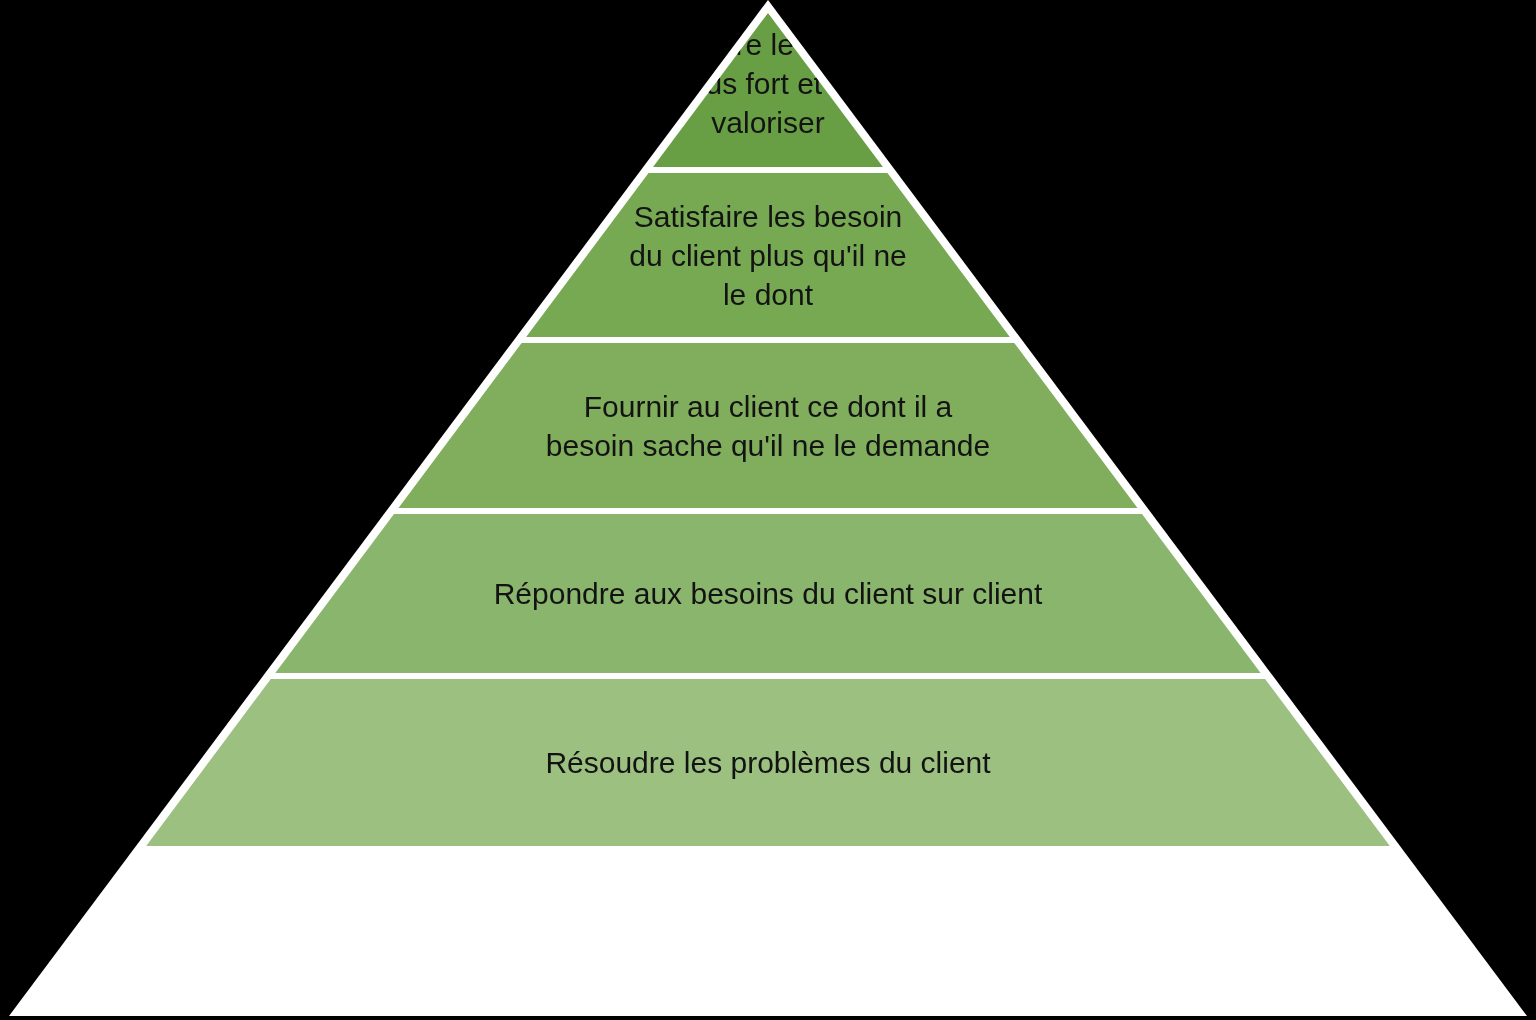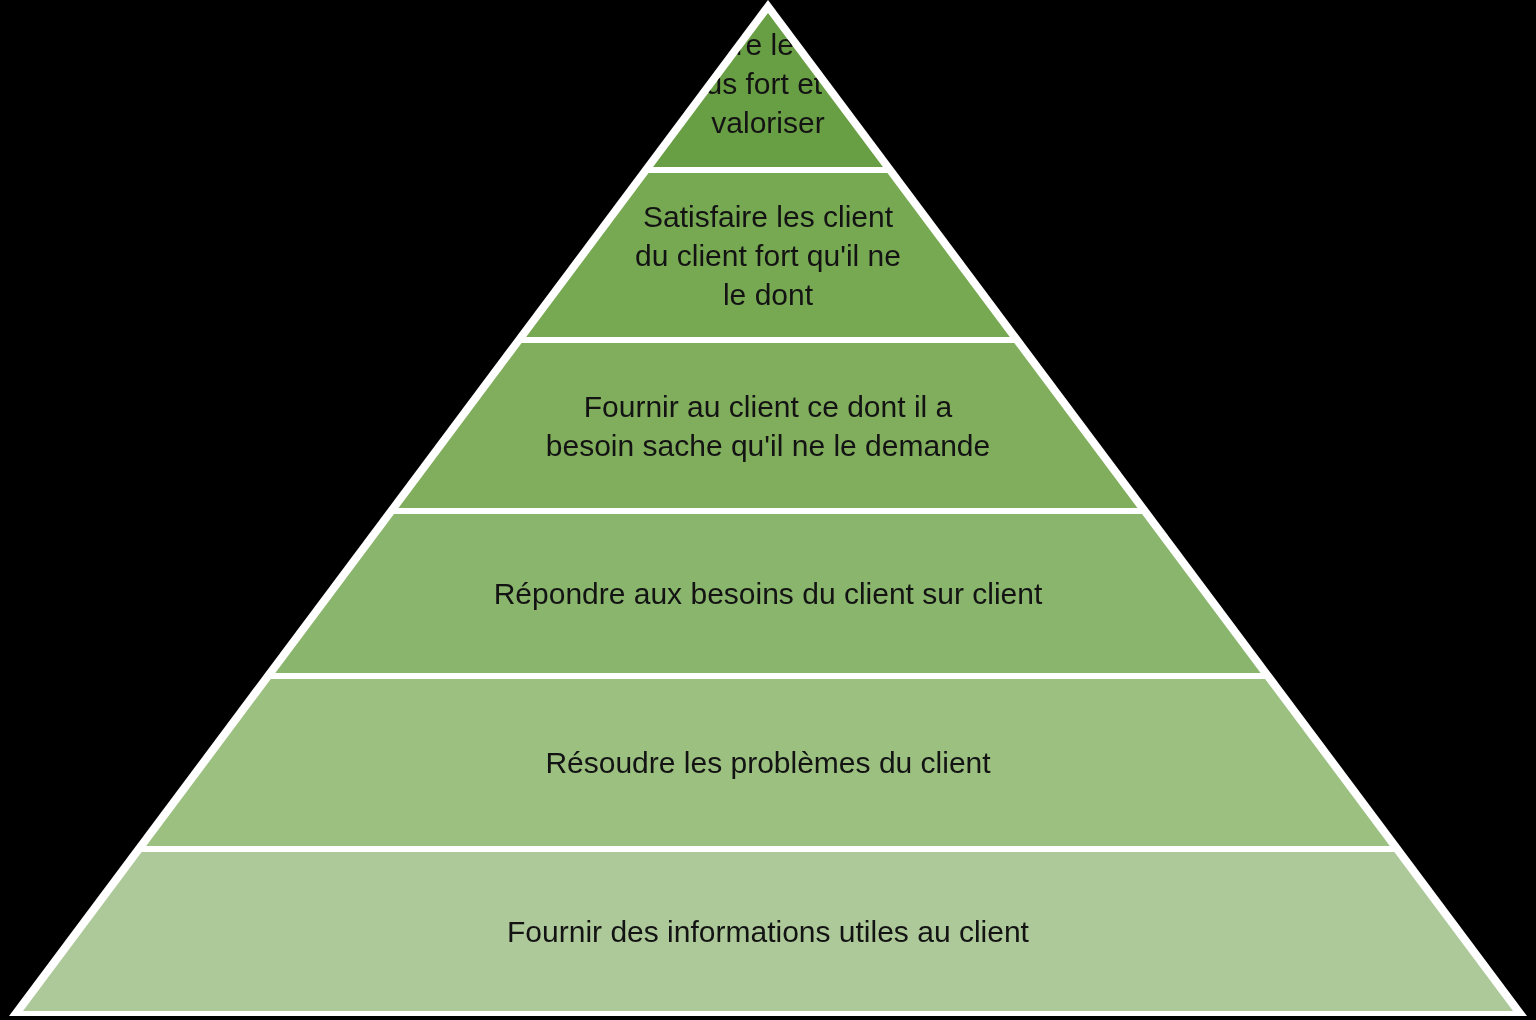--- a/index.html
+++ b/index.html
@@ -58,36 +58,33 @@
   <div class="pyramid-outline" style="background: rgb(255, 255, 255);"></div>
   <div class="pyramid-fill">
 
     <div class="level level-1" style="background: rgb(105, 159, 68); color: rgb(19, 19, 19);">
       <div class="line">Rendre le client</div>
       <div class="line">plus fort et le</div>
       <div class="line">valoriser</div>
     </div>
 
     <div class="level level-2" style="background: rgb(119, 169, 83); color: rgb(19, 19, 19);">
-      <div class="line">Satisfaire les client</div>
-      <div class="line">du client fort qu'il ne</div>
+      <div class="line">Satisfaire les besoin</div>
+      <div class="line">du client plus qu'il ne</div>
       <div class="line">le dont</div>
     </div>
 
     <div class="level level-3" style="background: rgb(128, 174, 92); color: rgb(19, 19, 19);">
       <div class="line">Fournir au client ce dont il a</div>
       <div class="line">besoin sache qu'il ne le demande</div>
     </div>
 
     <div class="level level-4" style="background: rgb(138, 181, 108); color: rgb(19, 19, 19);">
       <div class="line">Répondre aux besoins du client sur client</div>
     </div>
 
     <div class="level level-5" style="background: rgb(155, 192, 128); color: rgb(19, 19, 19);">
       <div class="line">Résoudre les problèmes du client</div>
     </div>
 
-    <div class="level level-6" style="background: rgb(173, 201, 153); color: rgb(19, 19, 19);">
-      <div class="line">Fournir des informations utiles au client</div>
-    </div>
 
   </div>
 </div>
 
 </body></html>

